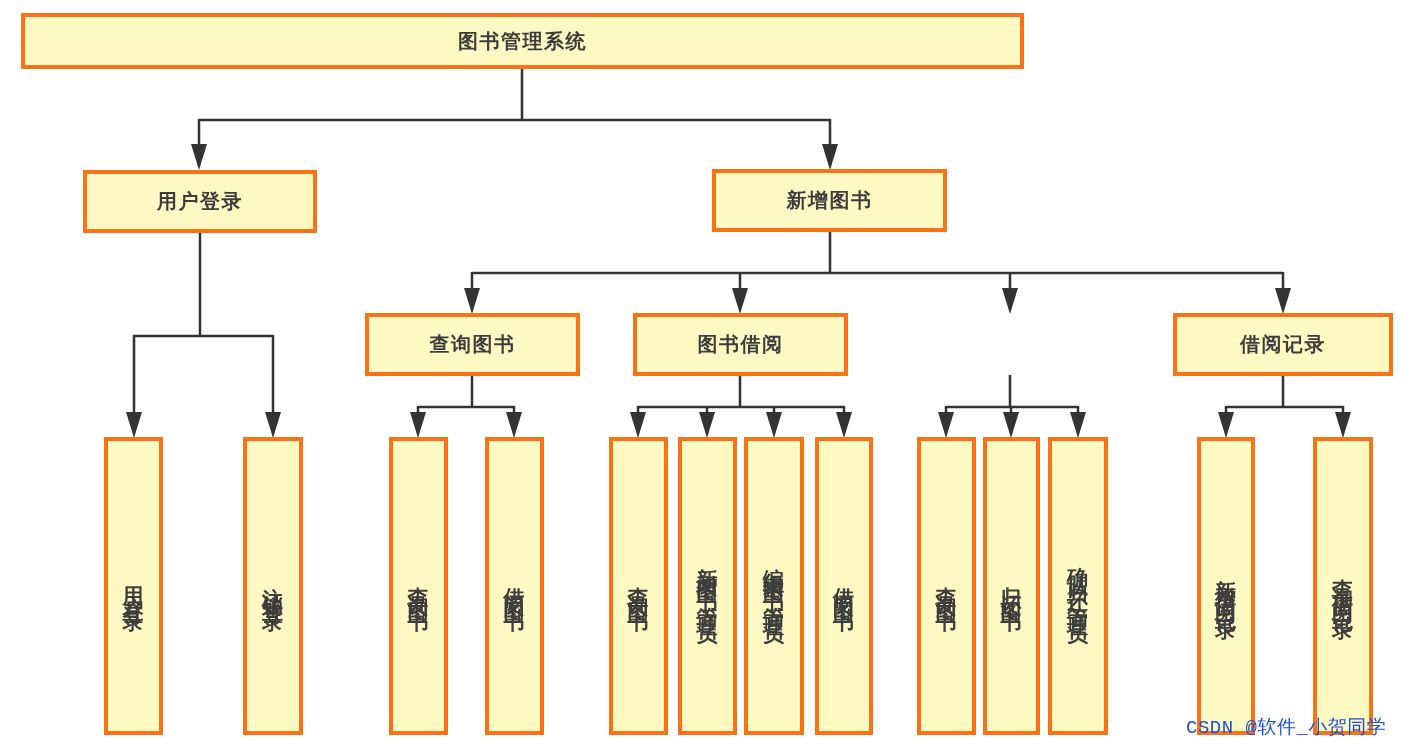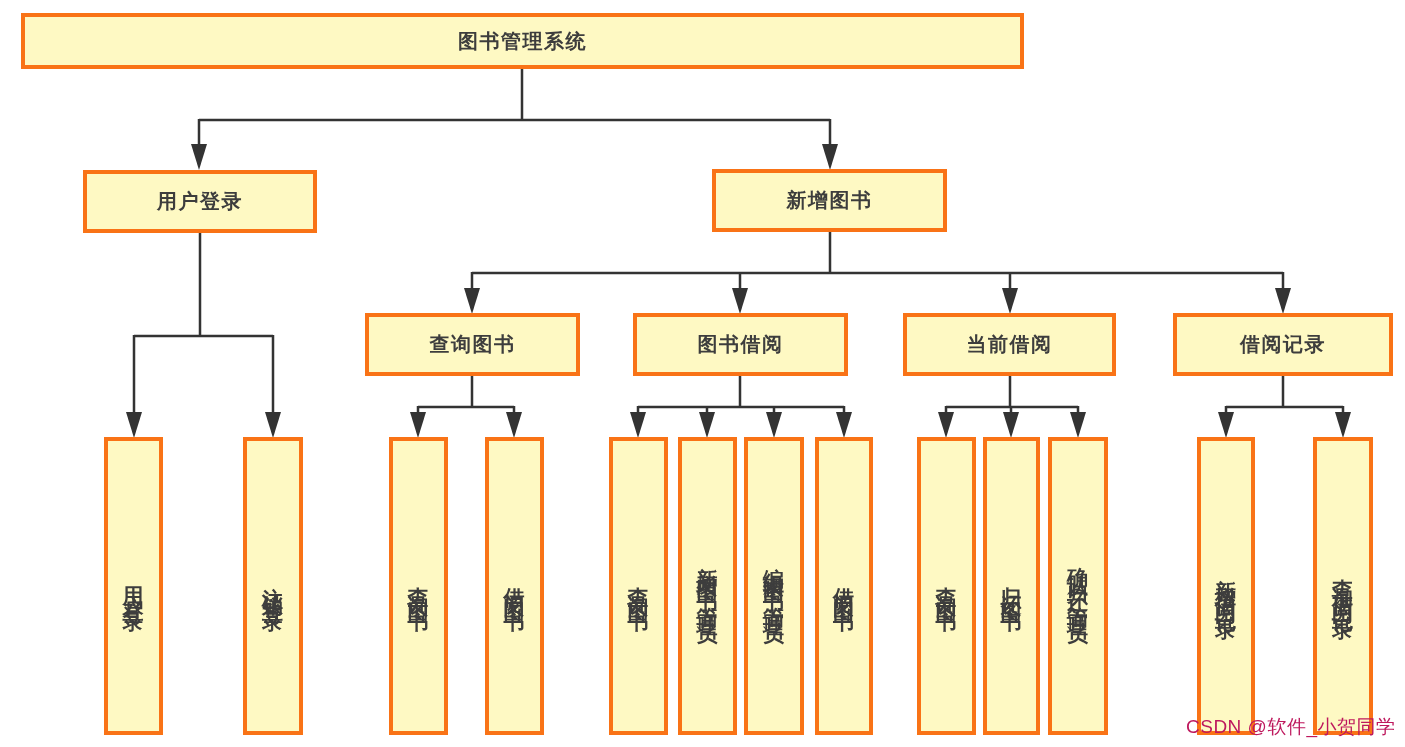--- a/index.html
+++ b/index.html
@@ -38,24 +38,25 @@
     font-size: 21px;
     letter-spacing: 8px;
     line-height: 1.2;
     white-space: nowrap;
   }
   .watermark {
     position: absolute;
     left: 1186px;
     top: 714px;
     font-size: 19px;
-    color: #be185d;
+    color: #1d4ed8;
     letter-spacing: 0.5px;
     white-space: nowrap;
     z-index: 6;
+    font-family: Liberation Mono, monospace;
   }
 </style>
 </head>
 <body>
 
 <div class="canvas">
 
   <svg class="connectors" viewBox="0 0 1405 747" xmlns="http://www.w3.org/2000/svg">
     <g stroke="#333333" stroke-width="2.5" fill="none">
 
@@ -113,23 +114,20 @@
   <div class="node" style="left:712px; top:169px; width:235px; height:63px;">
     <span class="h-label">新增图书</span>
   </div>
 
   <div class="node" style="left:365px; top:313px; width:215px; height:63px;">
     <span class="h-label">查询图书</span>
   </div>
   <div class="node" style="left:633px; top:313px; width:215px; height:63px;justify-content:center;">
     <span class="h-label">图书借阅</span>
   </div>
-  <div class="node" style="left:903px; top:313px; width:213px; height:63px;">
-    <span class="h-label">当前借阅</span>
-  </div>
   <div class="node" style="left:1173px; top:313px; width:220px; height:63px;">
     <span class="h-label">借阅记录</span>
   </div>
 
   <div class="node" style="left:104px; top:437px; width:59px; height:298px;">
     <span class="v-text">用户登录</span>
   </div>
   <div class="node" style="left:243px; top:437px; width:60px; height:298px;">
     <span class="v-text">注销登录</span>
   </div>

